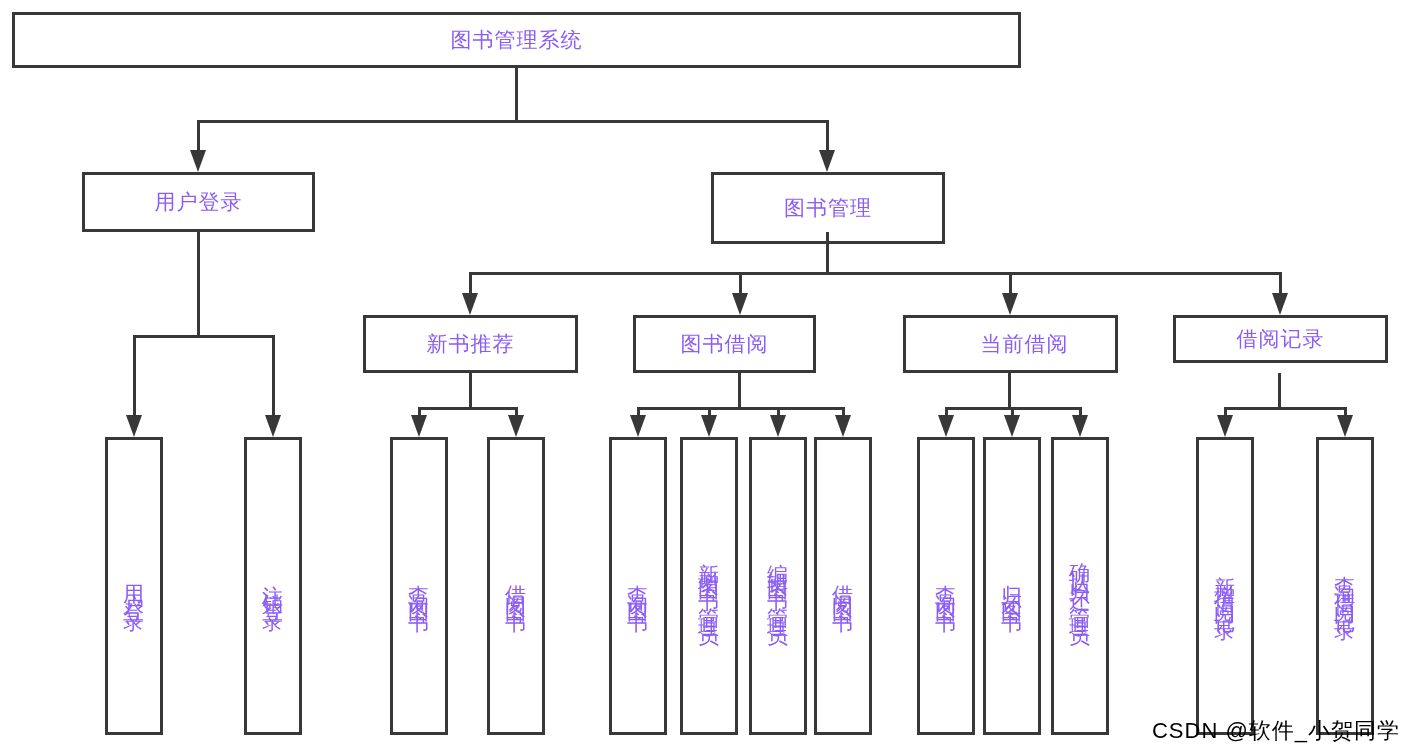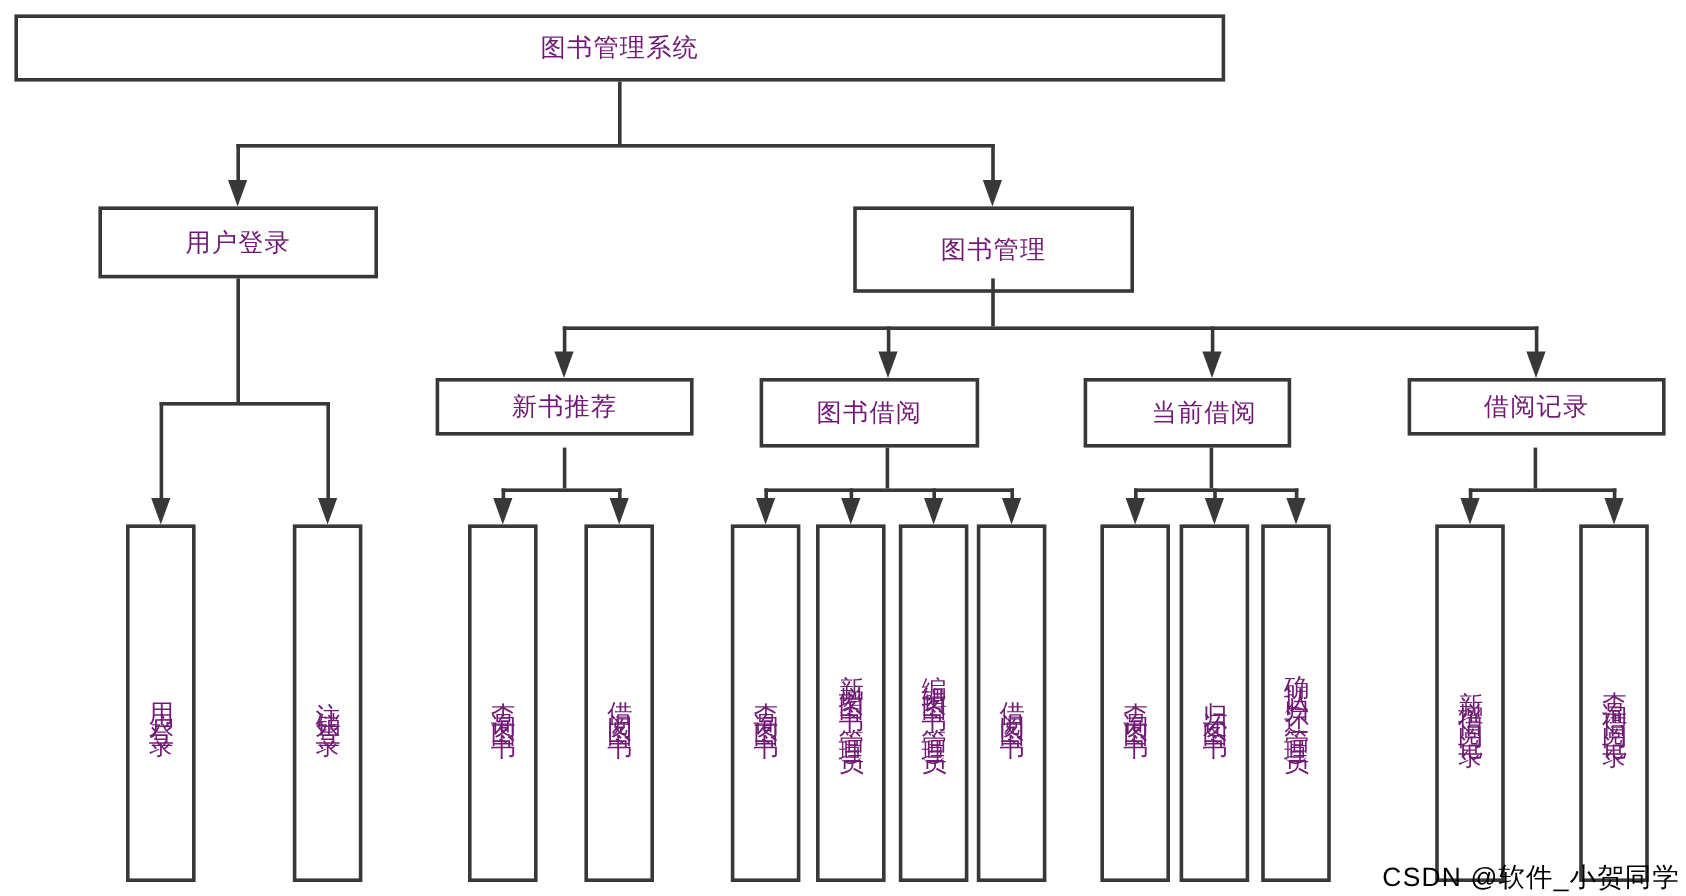--- a/index.html
+++ b/index.html
@@ -15,21 +15,21 @@
   .box {
     position: absolute;
     box-sizing: border-box;
     border: 3px solid #383838;
     background: #ffffff;
     display: flex;
     align-items: center;
     justify-content: center;
     font-size: 21px;
     letter-spacing: 1px;
-    color: #701a75;
+    color: #8b5cf6;
   }
   .vbox span {
     writing-mode: vertical-rl;
     text-orientation: upright;
     letter-spacing: 9px;
     font-size: 21px;
     line-height: 1;
     white-space: nowrap;
   }
   .hl, .vl {
@@ -65,27 +65,27 @@
     <span>图书管理系统</span>
   </div>
 
   <div class="box" style="left:82px; top:172px; width:233px; height:60px;">
     <span>用户登录</span>
   </div>
   <div class="box" style="left:711px; top:172px; width:234px; height:72px;">
     <span>图书管理</span>
   </div>
 
-  <div class="box" style="left:363px; top:315px; width:215px; height:48px;">
+  <div class="box" style="left:363px; top:315px; width:215px; height:58px;">
     <span>新书推荐</span>
   </div>
   <div class="box" style="left:633px; top:315px; width:183px; height:58px;">
     <span>图书借阅</span>
   </div>
-  <div class="box" style="left:903px; top:315px; width:173px; height:58px;padding-left:28px;">
+  <div class="box" style="left:903px; top:315px; width:215px; height:58px;padding-left:28px;">
     <span>当前借阅</span>
   </div>
   <div class="box" style="left:1173px; top:315px; width:215px; height:48px;font-family:Liberation Mono, monospace;">
     <span>借阅记录</span>
   </div>
 
   <div class="box vbox" style="left:105px; top:437px; width:58px; height:298px;">
     <span>用户登录</span>
   </div>
   <div class="box vbox" style="left:244px; top:437px; width:58px; height:298px;">

